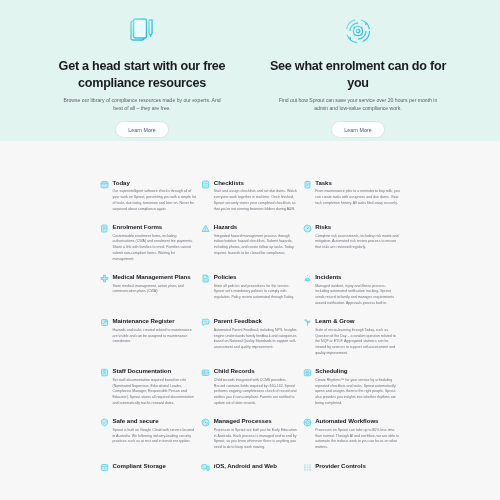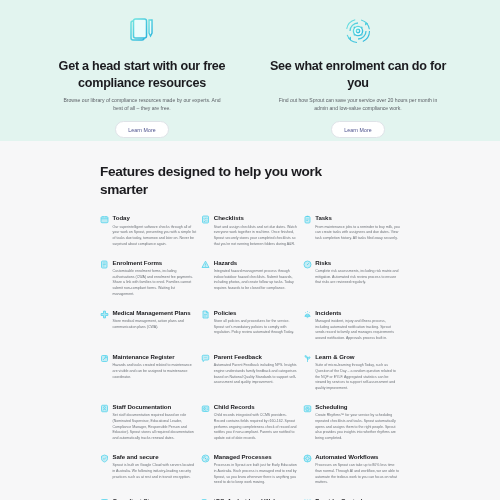--- a/index.html
+++ b/index.html
@@ -176,21 +176,20 @@
         </div>
         <div class="hero-title">See what enrolment can do for you</div>
         <div class="hero-sub">Find out how Sprout can save your service over 20 hours per month in admin and low-value compliance work.</div>
         <button class="btn-learn">Learn More</button>
       </div>
 
     </div>
   </section>
 
   <section class="features">
-    <h2 class="features-head">Features designed to help you work smarter</h2>
     <div class="grid" id="grid">
         <div class="cell">
           <div class="cell-icon">
             <svg viewBox="0 0 18 18" width="9" height="9">
               <rect x="2" y="3.5" width="14" height="12" rx="2" fill="#54d3ec" opacity=".35"></rect>
               <rect x="2" y="3.5" width="14" height="12" rx="2" fill="none" stroke="#54d3ec" stroke-width="1.6"></rect>
               <line x1="2" y1="7.5" x2="16" y2="7.5" stroke="#54d3ec" stroke-width="1.4"></line>
               <line x1="6" y1="2" x2="6" y2="5" stroke="#54d3ec" stroke-width="1.4"></line>
               <line x1="12" y1="2" x2="12" y2="5" stroke="#54d3ec" stroke-width="1.4"></line>
             </svg>

